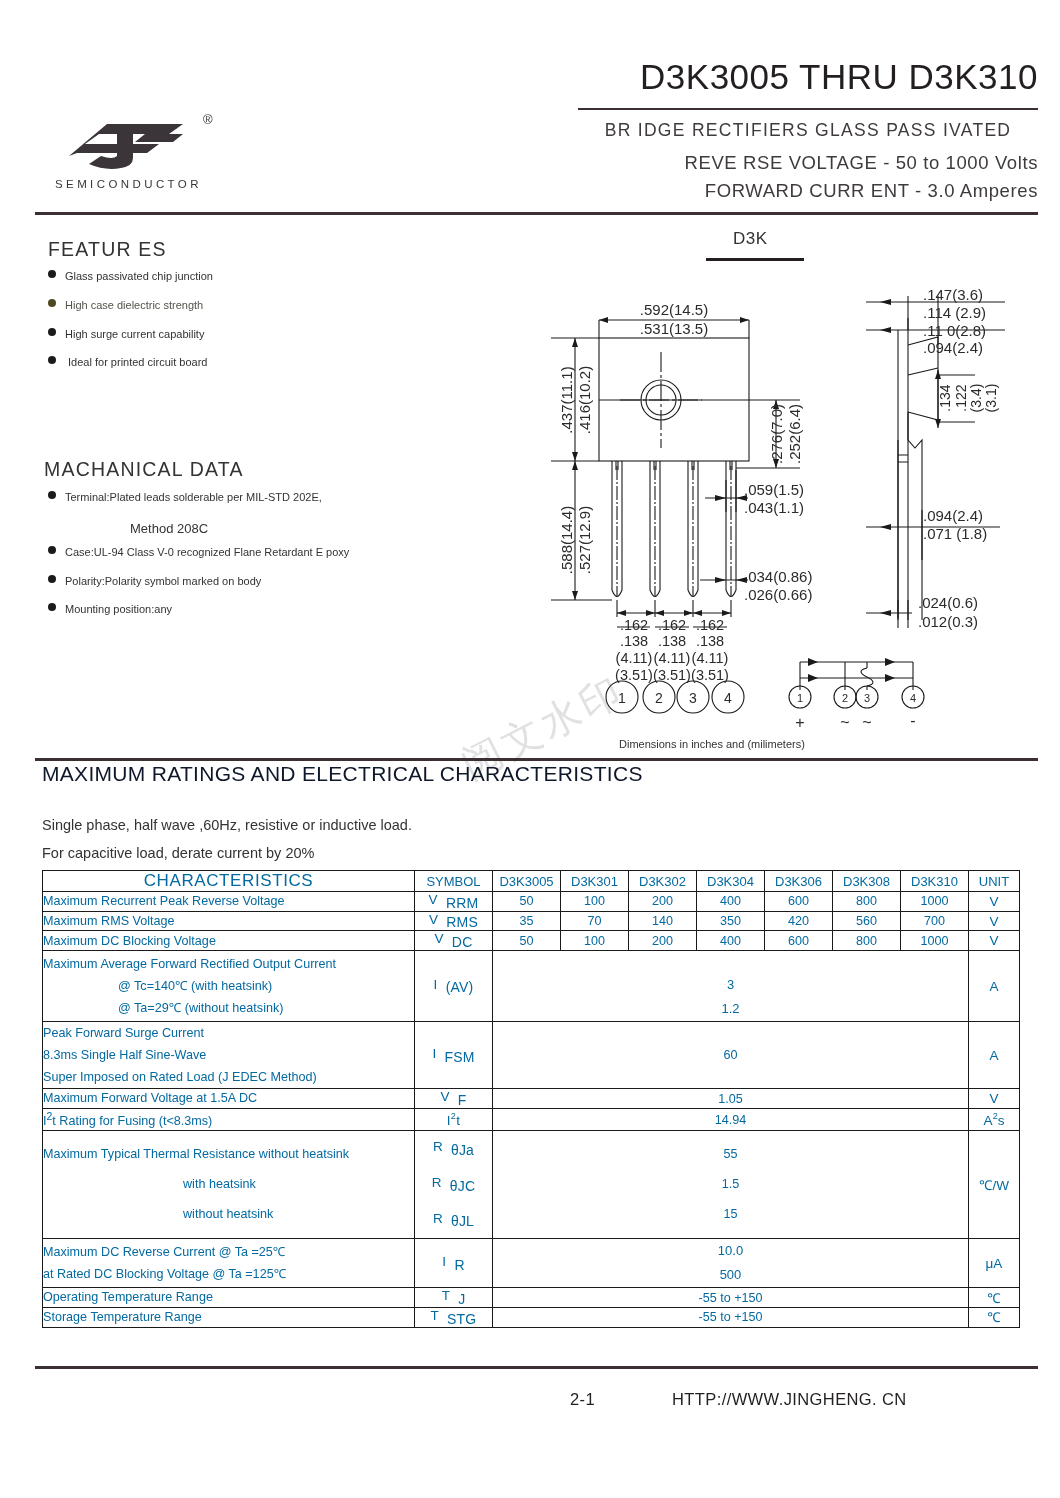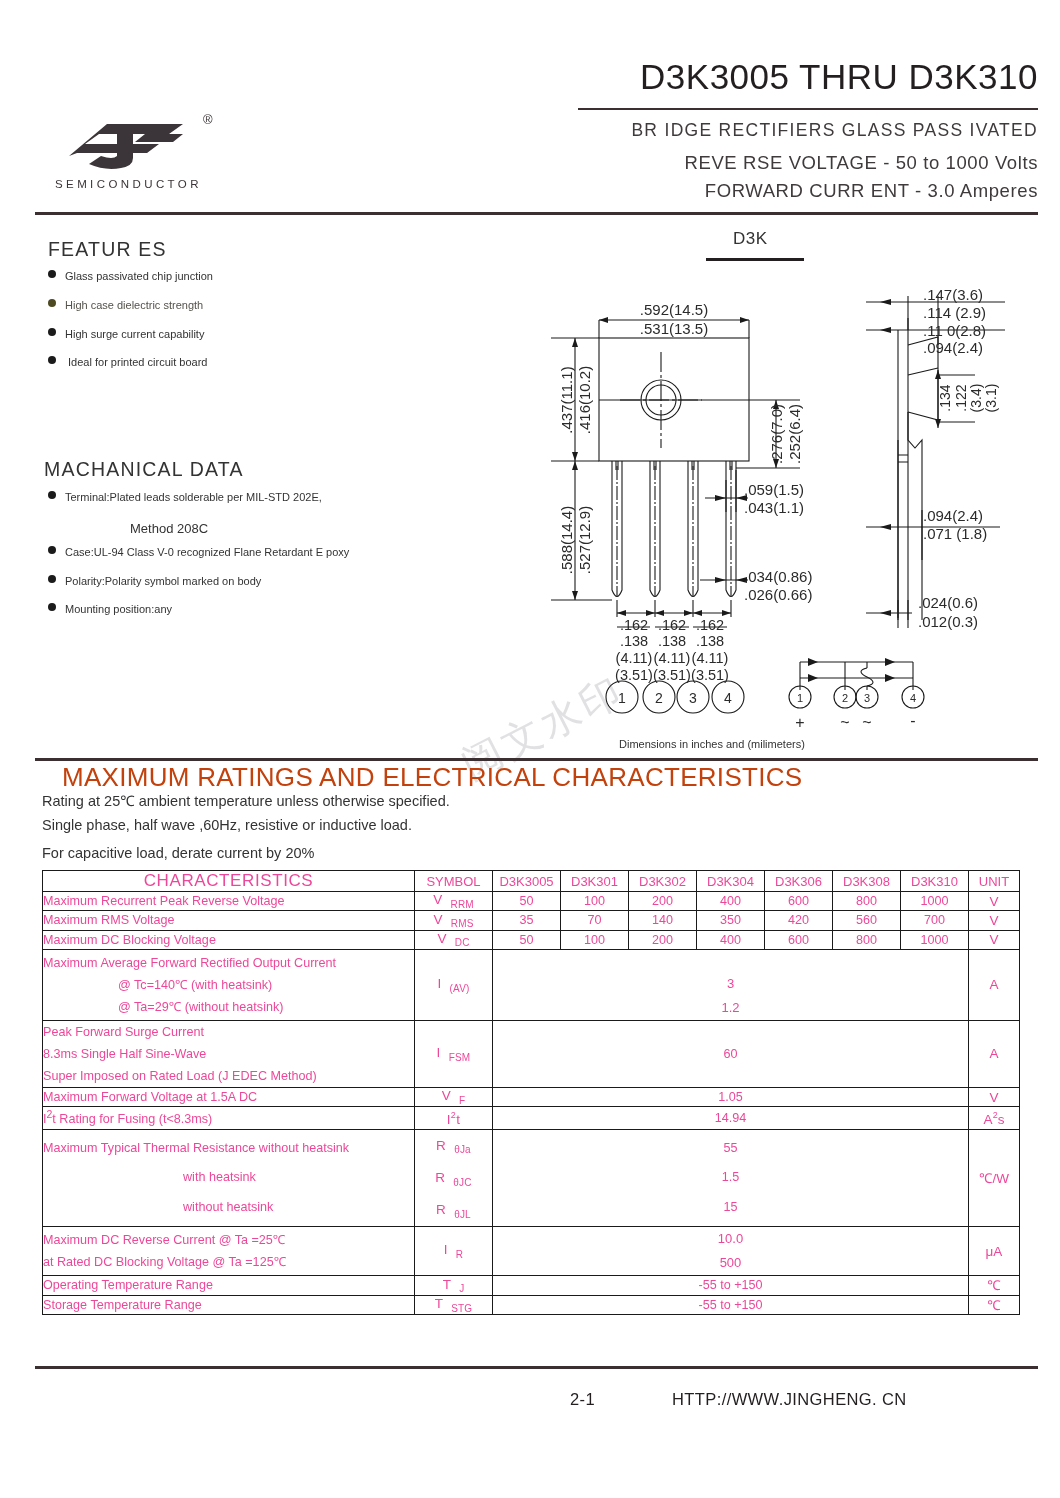--- a/index.html
+++ b/index.html
@@ -9,55 +9,55 @@
   
   .logo-block{position:absolute;left:55px;top:112px;width:200px;}
   .logo-mark{position:relative;width:150px;height:62px;}
   .logo-reg{position:absolute;left:148px;top:0px;font-size:13px;color:#3b3438;}
   .logo-word{margin-top:4px;font-size:11.5px;letter-spacing:3.4px;color:#3b3438;font-family:"Liberation Sans",sans-serif;}
 
   .title-main{position:absolute;left:578px;top:57px;width:460px;text-align:right;
     font-size:35px;font-weight:normal;letter-spacing:.5px;color:#231f20;font-family:"Liberation Sans",sans-serif;white-space:nowrap;}
   .rule-title{position:absolute;left:578px;top:108px;width:460px;height:2px;background:#3b2f32;}
   .hdr-line{position:absolute;width:460px;left:578px;text-align:right;color:#3f3a3c;white-space:nowrap;}
-  .hdr1{top:120px;font-size:17.5px;letter-spacing:1.3px;}
+  .hdr1{top:120px;font-size:17.5px;letter-spacing:1.3px;text-align:center;}
   .hdr2{top:152px;font-size:18.5px;letter-spacing:.6px;}
   .hdr3{top:180px;font-size:18.5px;letter-spacing:.6px;}
   .rule-head{position:absolute;left:35px;top:212px;width:1003px;height:2.5px;background:#3b2f32;}
 
   
   .sec-title{position:absolute;font-size:19.5px;letter-spacing:1.2px;color:#333;white-space:nowrap;}
   .bullet-row{position:absolute;font-size:11px;color:#333;white-space:nowrap;}
   .bullet-row .dot{display:inline-block;width:8px;height:8px;border-radius:50%;background:#1b1b1b;margin-right:9px;vertical-align:2px;}
   .bullet-row.olive .dot{background:#4d4a21;}
   .bullet-row.olive{color:#54524a;}
   .sub-row{position:absolute;font-size:13px;color:#333;white-space:nowrap;}
 
   
   .d3k-label{position:absolute;left:733px;top:229px;font-size:17px;color:#333;letter-spacing:.5px;}
   .d3k-underline{position:absolute;left:706px;top:258px;width:98px;height:3px;background:#231f20;}
   .dims-note{position:absolute;left:619px;top:738px;font-size:11px;color:#333;white-space:nowrap;}
   svg.draw{position:absolute;left:0;top:0;width:1060px;height:1498px;pointer-events:none;}
 
   
   .rule-sec{position:absolute;left:35px;top:758px;width:1003px;height:2.5px;background:#3b2f32;}
-  .max-title{position:absolute;left:42px;top:762px;font-size:26px;letter-spacing:.3px;color:#c2410c;white-space:nowrap;margin-left:20px;}
+  .max-title{position:absolute;left:42px;top:762px;font-size:21px;letter-spacing:.3px;color:#0f172a;white-space:nowrap;}
   .note{position:absolute;left:42px;font-size:14.5px;color:#333;white-space:nowrap;}
   .n1{top:790px;} .n2{top:817px;} .n3{top:845px;}
 
   
   table.ratings{position:absolute;left:42px;top:870px;width:977px;border-collapse:collapse;
-     font-size:12.6px;color:#ec4899;table-layout:fixed;}
+     font-size:12.6px;color:#0369a1;table-layout:fixed;}
   table.ratings td{border:1px solid #1a1a1a;padding:0;vertical-align:middle;}
   .cc{text-align:center;margin-left:20px;}
   .chr{padding:3px 0 3px 6px;line-height:1.45;}
   .hdr-cell{text-align:center;font-size:13px;padding:5px 0;}
   .hdr-char{text-align:center;font-size:17px;letter-spacing:.6px;padding:4px 0;}
   .sym{text-align:center;font-size:13.5px;letter-spacing:.3px;}
-  .sym sub{font-size:10px;letter-spacing:.2px;margin-left:8px;}
+  .sym sub{font-size:14px;letter-spacing:.2px;margin-left:8px;}
   .sym sup{font-size:9px;}
   .unitc{text-align:center;font-size:13.5px;}
   .unitc sup{font-size:9px;}
   .valmulti{text-align:center;line-height:1.85;font-size:13px;}
   .ind1{padding-left:75px;}
   .ind2{padding-left:140px;}
   .rowpad{line-height:1.75;margin-left:18px;}
 
   
   .rule-foot{position:absolute;left:35px;top:1366px;width:1003px;height:2.5px;background:#3b2f32;}
@@ -298,21 +298,20 @@
       <text x="913" y="726" text-anchor="middle" font-size="16">-</text>
     </g>
   </svg>
 
   <div class="dims-note">Dimensions in inches and (milimeters)</div>
 
   <div class="wm wm1">阅文水印</div>
 
   <div class="rule-sec"></div>
   <div class="max-title">MAXIMUM RATINGS AND ELECTRICAL CHARACTERISTICS</div>
-  <div class="note n1">Rating at 25℃ ambient temperature unless  otherwise specified.</div>
   <div class="note n2">Single phase, half wave ,60Hz, resistive or inductive load.</div>
   <div class="note n3">For capacitive load, derate current by 20%</div>
 
   <table class="ratings">
     <colgroup>
       <col style="width:372px">
         <col style="width:78px">
         <col style="width:68px">
         <col style="width:68px">
       <col style="width:68px">

